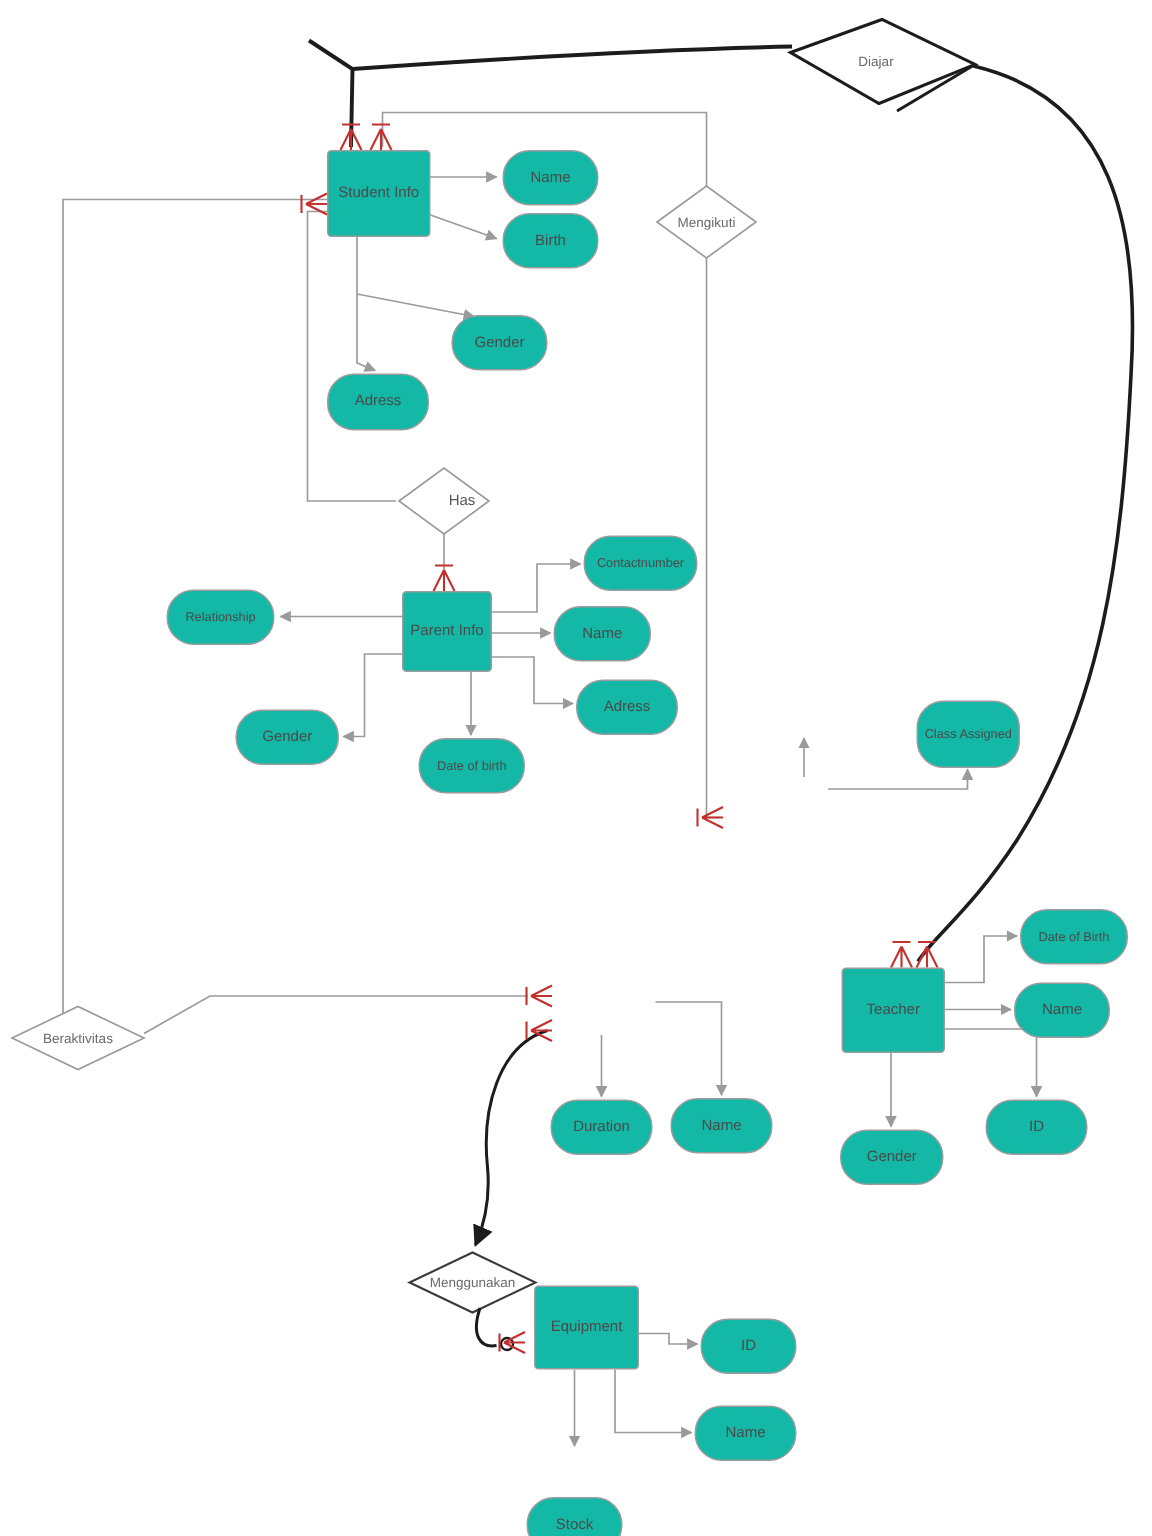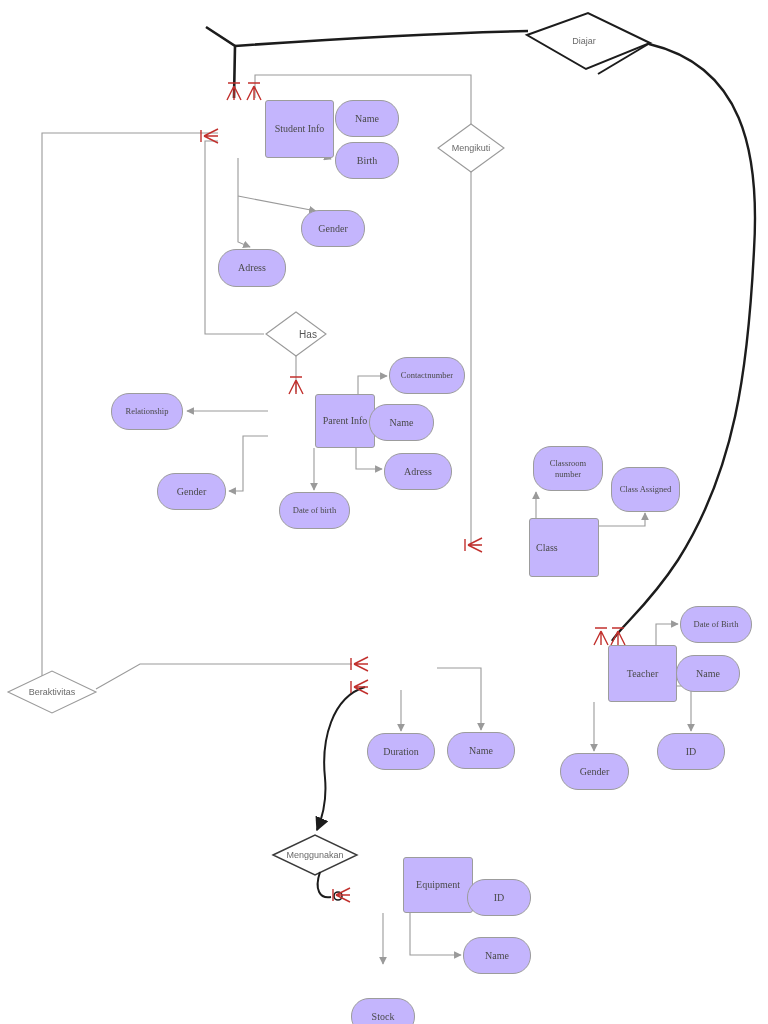--- a/index.html
+++ b/index.html
@@ -2,24 +2,24 @@
 <html><head>
 <meta charset="utf-8">
 <style>
   html,body { margin:0; padding:0; background:#ffffff; }
   body { font-family:"Liberation Sans", sans-serif; }
   .canvas { position:relative; width:768px; height:1024px; background:#ffffff; overflow:hidden; }
   svg.wires { position:absolute; left:0; top:0; display:block; }
   .node {
     position:absolute; box-sizing:border-box;
     display:flex; align-items:center; justify-content:center;
-    text-align:center; color:#4a4a4a; background:#c4b5fd;
-    border:1.2px solid #9c9c9c; font-size:10px; line-height:1.18;font-family:Liberation Serif, serif;
+    text-align:center; color:#4a4a4a; background:#14b8a6;
+    border:1.2px solid #9c9c9c; font-size:10px; line-height:1.18;
   }
-  .entity { border-radius:3px; padding:0;margin-left:47px; }
+  .entity { border-radius:3px; padding:0; }
   .attr   { border-radius:18px; padding:2px 4px; }
   .align-left { justify-content:flex-start; text-align:left; padding-left:6px; }
   .small  { font-size:8.5px; }
   .rel-label {
     position:absolute; transform:translate(-50%,-50%);
     color:#6a6a6a; font-size:9px; white-space:nowrap;
   }
   .rel-label.dark { color:#555; font-size:10px; }
 </style>
 </head>
@@ -94,37 +94,35 @@
       <path d="M594,645 L601,631 M601,645 L601,631 M608,645 L601,631 M595,628 L607,628"></path>
       <path d="M611,645 L618,631 M618,645 L618,631 M625,645 L618,631 M612,628 L624,628"></path>
       <path d="M368,657 L354,664 M368,664 L354,664 M368,671 L354,664 M351,658 L351,670"></path>
       <path d="M368,680 L354,687 M368,687 L354,687 M368,694 L354,687 M351,681 L351,693"></path>
       <path d="M350,888 L336,895 M350,895 L336,895 M350,902 L336,895 M333,889 L333,901"></path>
     </g>
   </svg>
 
   <div class="node entity" style="left:218px; top:100px; width:69px; height:58px;">Student Info</div>
   <div class="node entity" style="left:268px; top:394px; width:60px; height:54px;">Parent Info</div>
-  <div class="node entity align-left" style="left:482px; top:518px; width:70px; height:59px;">Class</div>
   <div class="node entity" style="left:561px; top:645px; width:69px; height:57px;">Teacher</div>
   <div class="node entity" style="left:356px; top:857px; width:70px; height:56px;">Equipment</div>
 
   <div class="node attr" style="left:335px; top:100px; width:64px; height:37px;">Name</div>
   <div class="node attr" style="left:335px; top:142px; width:64px; height:37px;">Birth</div>
   <div class="node attr" style="left:301px; top:210px; width:64px; height:37px;">Gender</div>
   <div class="node attr" style="left:218px; top:249px; width:68px; height:38px;">Adress</div>
 
   <div class="node attr small" style="left:389px; top:357px; width:76px; height:37px;">Contactnumber</div>
   <div class="node attr" style="left:369px; top:404px; width:65px; height:37px;">Name</div>
   <div class="node attr" style="left:384px; top:453px; width:68px; height:37px;">Adress</div>
   <div class="node attr small" style="left:111px; top:393px; width:72px; height:37px;">Relationship</div>
   <div class="node attr" style="left:157px; top:473px; width:69px; height:37px;">Gender</div>
   <div class="node attr small" style="left:279px; top:492px; width:71px; height:37px;">Date of birth</div>
 
-  <div class="node attr small" style="left:533px; top:446px; width:70px; height:45px;">Classroom number</div>
   <div class="node attr small" style="left:611px; top:467px; width:69px; height:45px;">Class Assigned</div>
 
   <div class="node attr small" style="left:680px; top:606px; width:72px; height:37px;">Date of Birth</div>
   <div class="node attr" style="left:676px; top:655px; width:64px; height:37px;">Name</div>
   <div class="node attr" style="left:657px; top:733px; width:68px; height:37px;">ID</div>
   <div class="node attr" style="left:560px; top:753px; width:69px; height:37px;">Gender</div>
 
   <div class="node attr" style="left:367px; top:733px; width:68px; height:37px;">Duration</div>
   <div class="node attr" style="left:447px; top:732px; width:68px; height:37px;">Name</div>
 

